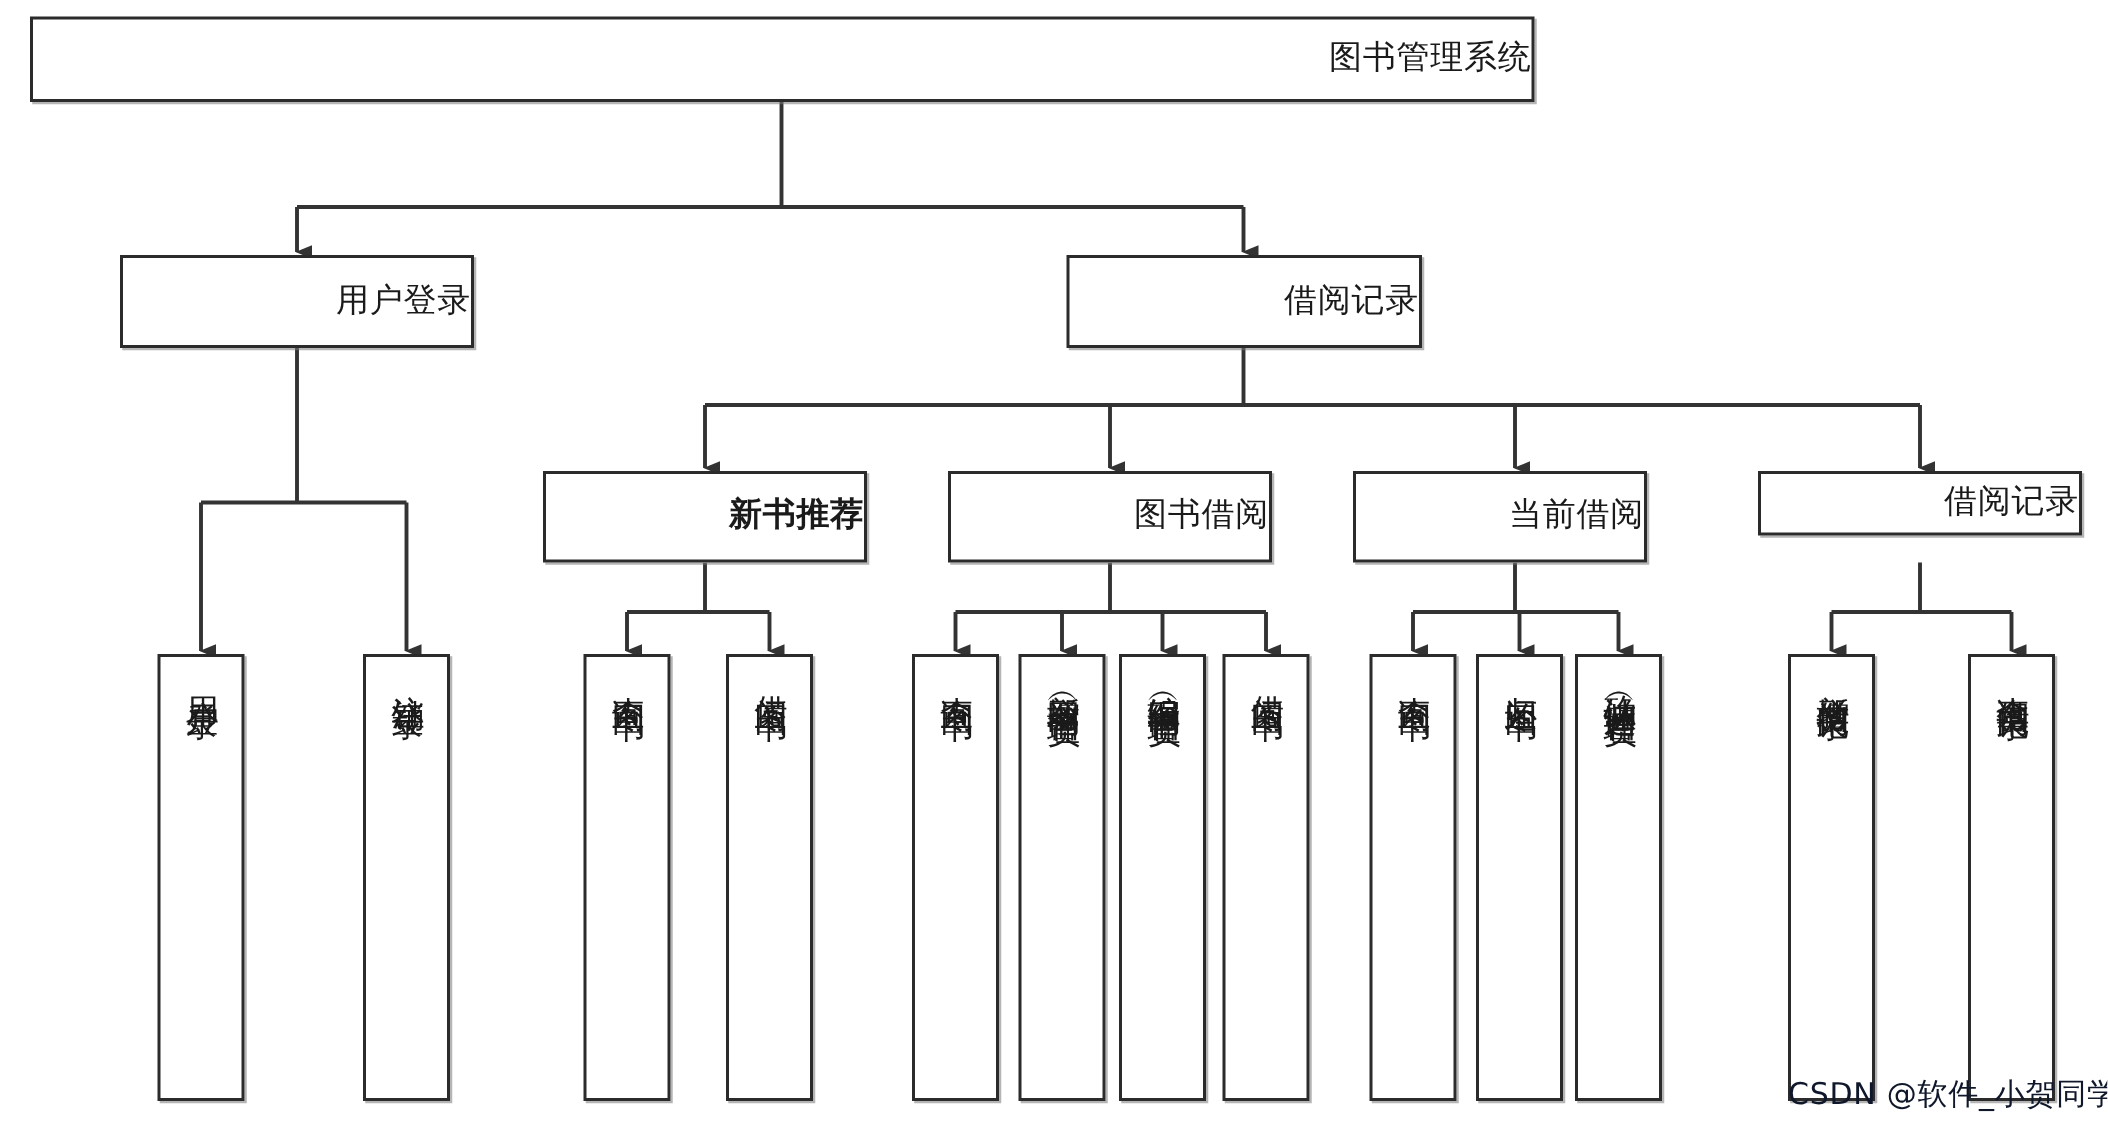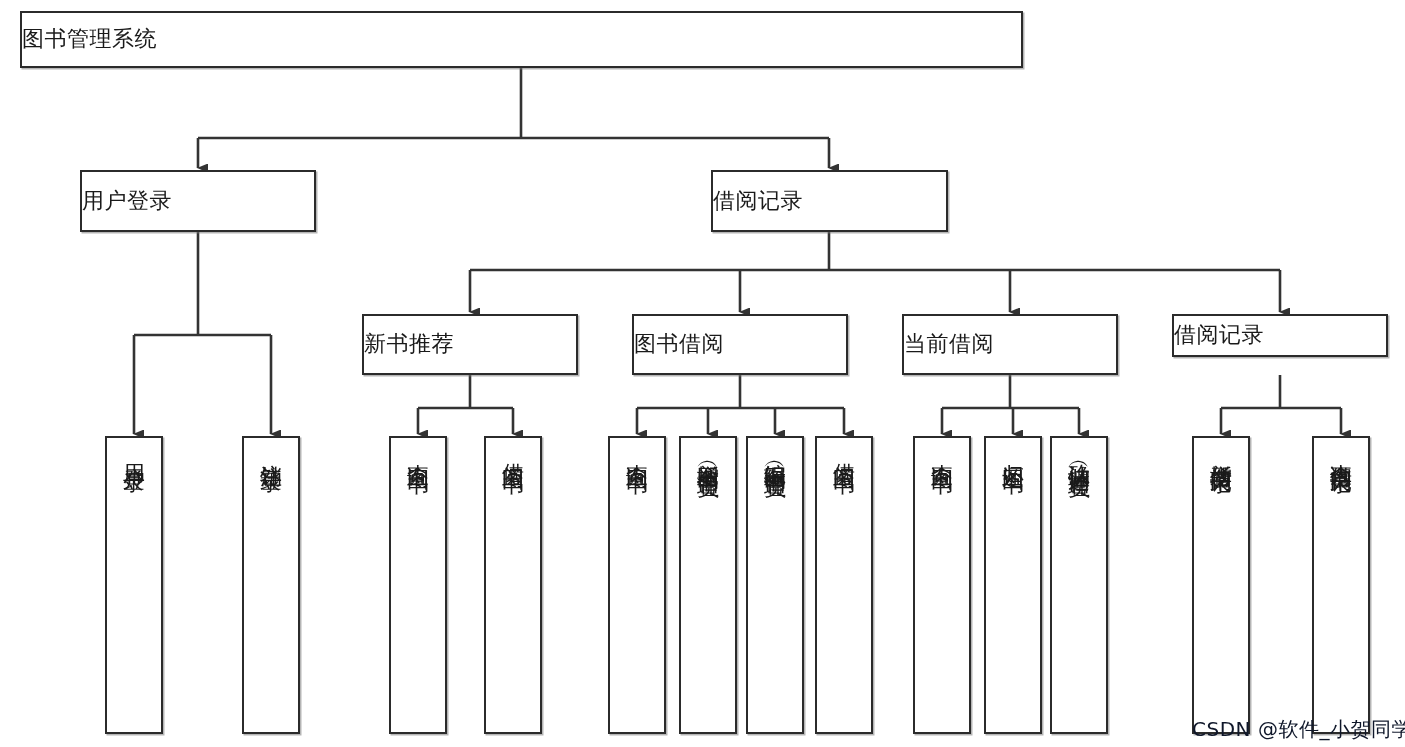--- a/index.html
+++ b/index.html
@@ -25,21 +25,21 @@
     height: 747px;
     pointer-events: none;
   }
   .node {
     position: absolute;
     box-sizing: border-box;
     border: 2px solid #2b2b2b;
     background: #ffffff;
     display: flex;
     align-items: center;
-    justify-content: flex-start;
+    justify-content: flex-end;
     box-shadow: 1.5px 1.5px 0 rgba(120,120,120,0.55);
   }
   .node .label {
     color: #1a1a1a;
     line-height: 1.12;
     text-align: center;
     white-space: nowrap;
   }
   .node.horiz .label {
     font-size: 22px;
@@ -119,27 +119,27 @@
   <div id="nodes-layer">
       <div class="node horiz" style="left: 20px; top: 11px; width: 1003px; height: 57px;">
         <span class="label">图书管理系统</span>
       </div>
       <div class="node horiz" style="left: 80px; top: 170px; width: 236px; height: 62px;">
         <span class="label">用户登录</span>
       </div>
       <div class="node horiz" style="left: 711px; top: 170px; width: 237px; height: 62px;">
         <span class="label">借阅记录</span>
       </div>
-      <div class="node horiz" style="left: 362px; top: 314px; width: 216px; height: 61px;">
+      <div class="node horiz" style="left: 362px; top: 314px; width: 216px; height: 61px; font-weight: bold;">
         <span class="label">新书推荐</span>
       </div>
       <div class="node horiz" style="left: 632px; top: 314px; width: 216px; height: 61px;">
         <span class="label">图书借阅</span>
       </div>
-      <div class="node horiz" style="left: 902px; top: 314px; width: 216px; height: 61px;">
+      <div class="node horiz" style="left: 902px; top: 314px; width: 196px; height: 61px;">
         <span class="label">当前借阅</span>
       </div>
       <div class="node horiz" style="left: 1172px; top: 314px; width: 216px; height: 43px;">
         <span class="label">借阅记录</span>
       </div>
       <div class="node vert" style="left: 105px; top: 436px; width: 58px; height: 298px;">
         <span class="label">用户登录</span>
       </div>
       <div class="node vert" style="left: 242px; top: 436px; width: 58px; height: 298px;">
         <span class="label">注销登录</span>

